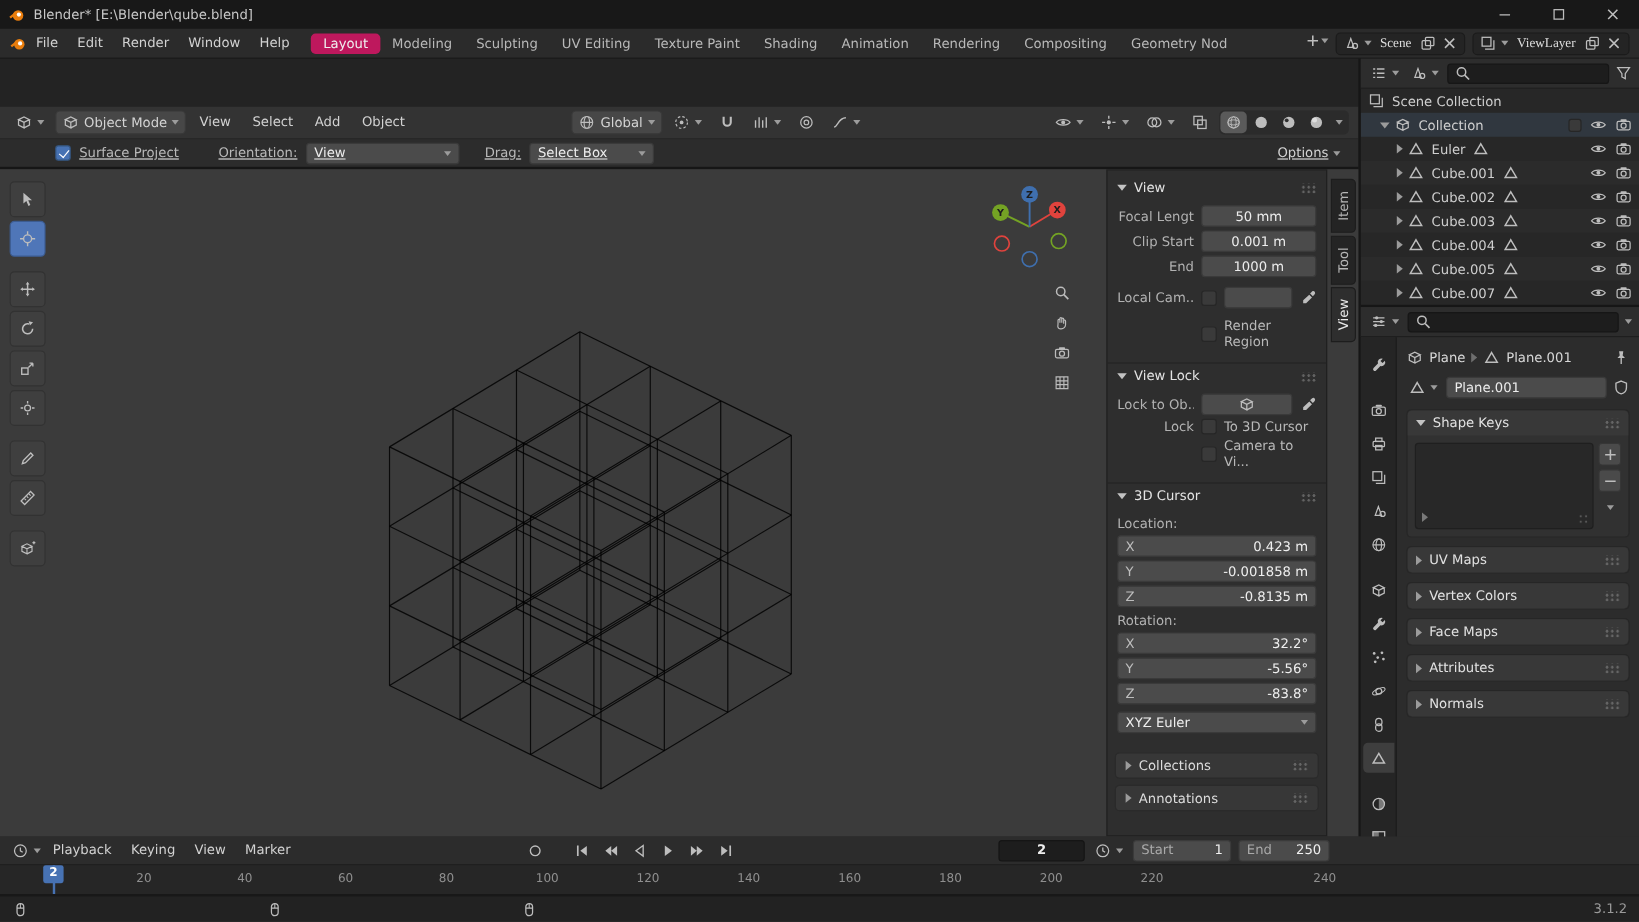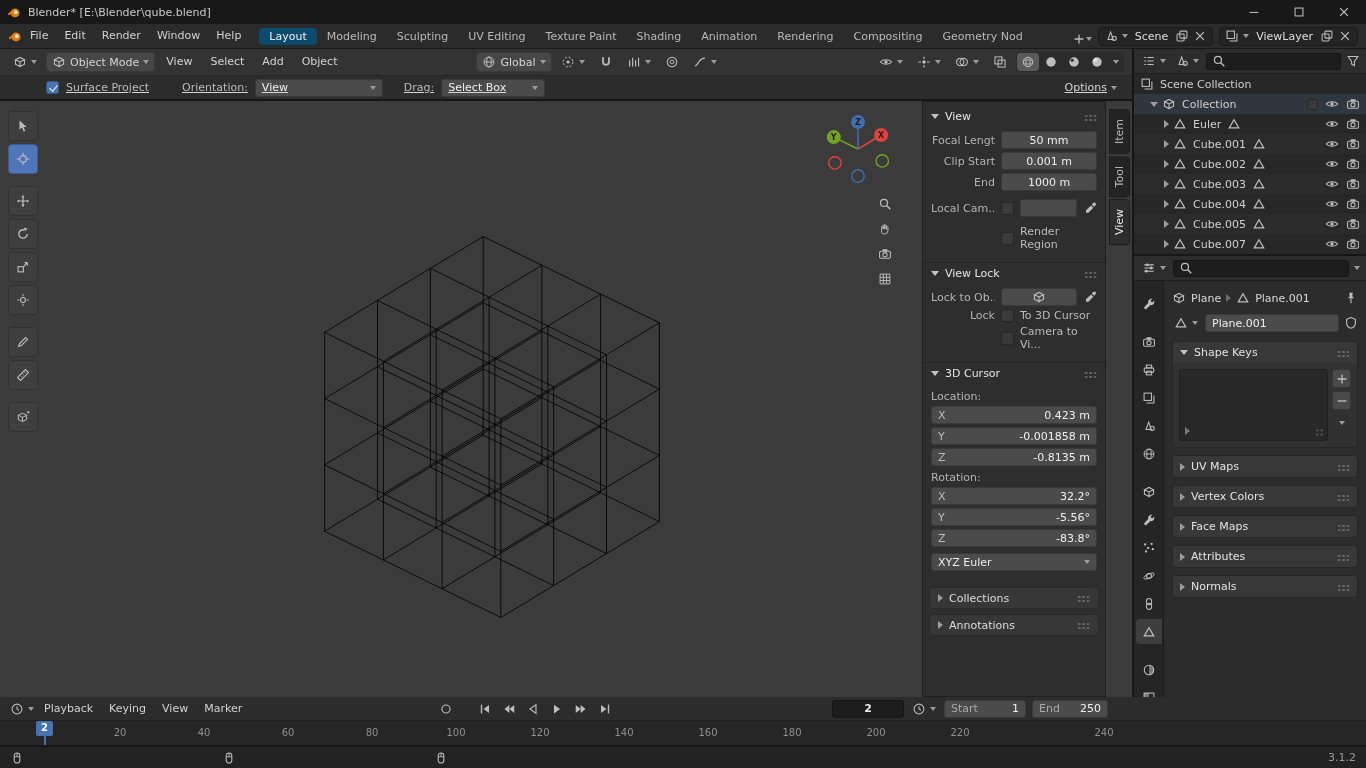--- a/index.html
+++ b/index.html
@@ -36,33 +36,33 @@
   .titlebar { height: 24px; background: #181818; display: flex; align-items: center; padding-left: 7px; }
   .titlebar .title { color: #c9c9c9; margin-left: 7px; font-size: 11px; }
   .winbtns { margin-left: auto; display: flex; height: 100%; }
   .winbtn { width: 45px; height: 100%; display: flex; align-items: center; justify-content: center; color: #cfcfcf; }
 
   
   .topbar { height: 25px; background: #2b2b2b; border-bottom: 1px solid #191919; display: flex; align-items: center; padding: 0 8px; }
   .menu { padding: 0 8px; color: #d2d2d2; line-height: 24px; }
   .wtabs { display: flex; margin-left: 10px; align-items: center; height: 100%; }
   .wtab { padding: 2px 10px; color: #b9b9b9; border-radius: 4px; }
-  .wtab.active { background: #0c4a6e; color: #efefef; }
-  .tb-right { margin-left: auto; display: flex; align-items: flex-end; gap: 6px; }
+  .wtab.active { background: #be185d; color: #efefef; }
+  .tb-right { margin-left: auto; display: flex; align-items: flex-start; gap: 6px; font-family: Liberation Serif, serif; }
   .tb-pill { display: flex; align-items: center; gap: 4px; background: #242424; border: 1px solid #1b1b1b;
     border-radius: 4px; height: 19px; padding: 0 5px; }
   .tb-pill .nm { color: #dedede; padding: 0 3px; }
 
   
   .main { display: flex; height: 648px; }
   .left { width: 1132px; display: flex; flex-direction: column; }
   .right { width: 234px; border-left: 2px solid #161616; display: flex; flex-direction: column; }
 
   
-  .vph { height: 27px; background: #333333; display: flex; align-items: center; padding: 0 8px; gap: 4px; border-bottom: 1px solid #272727; }
+  .vph { height: 27px; background: #333333; display: flex; align-items: center; padding: 0 8px; gap: 4px; border-bottom: 1px solid #272727; margin-top: 40px; }
   .vph .menu { padding: 0 7px; }
   .hbtn { display: flex; align-items: center; gap: 4px; padding: 0 5px; height: 20px; border-radius: 4px; }
   .hbtn.raised { background: #474747; border: 1px solid #393939; }
   .hbtn.toggled { background: #5a5a5a; }
   .shadegrp { display: flex; align-items: center; background: #2b2b2b; border-radius: 4px; padding: 1px; gap: 1px; }
   .shadegrp .hbtn { padding: 1px 4px; height: 18px; }
   .vpt { height: 25px; background: #2c2c2c; display: flex; align-items: center; padding: 0 10px 0 46px; gap: 7px; border-bottom: 2px solid #161616; text-decoration: underline; }
   .lab { color: #b9b9b9; }
 
   

